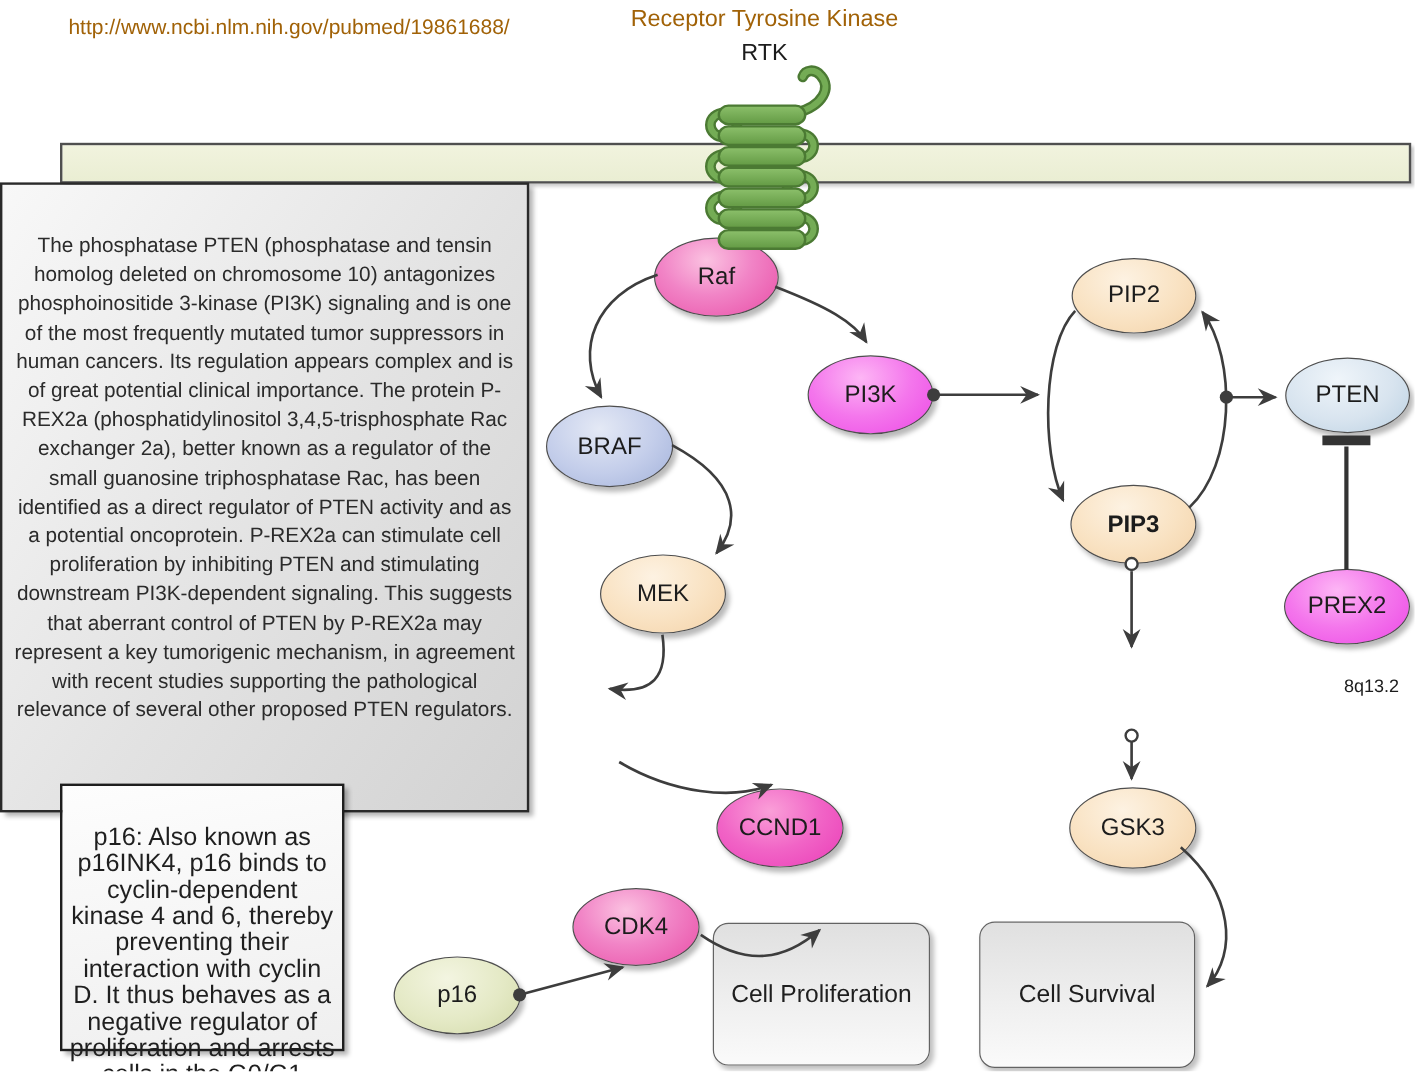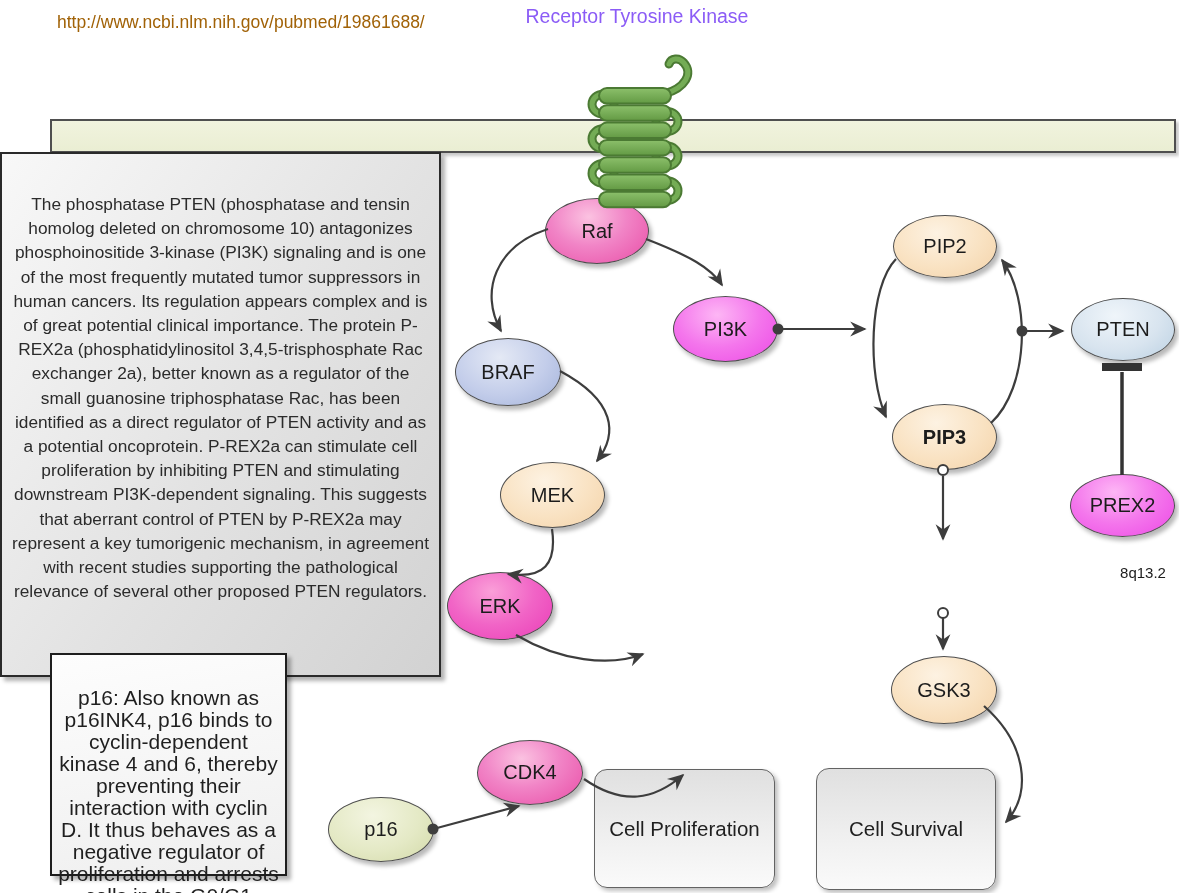--- a/index.html
+++ b/index.html
@@ -3,21 +3,21 @@
 <meta charset="utf-8">
 <style>
   html,body{margin:0;padding:0;background:#ffffff;}
   #stage{
     position:relative;width:1179px;height:893px;background:#ffffff;overflow:hidden;
     font-family:"Liberation Sans", sans-serif;color:#222;
   }
   .abs{position:absolute;}
   
   .url-text{left:37px;top:12px;font-size:17.5px;color:#a16207;white-space:nowrap;margin-left:20px;}
-  .rtk-title{left:450px;top:5px;width:374px;text-align:center;font-size:19.5px;color:#8b5cf6;}
+  .rtk-title{left:450px;top:5px;width:374px;text-align:center;font-size:19.5px;color:#a16207;}
   .rtk-abbr{left:450px;top:33px;width:374px;text-align:center;font-size:19.5px;color:#1c1c1c;}
   .locus{left:1106px;top:564px;width:74px;text-align:center;font-size:15px;color:#1c1c1c;}
   
   .membrane{
     left:50px;top:119px;width:1126px;height:34px;
     background:linear-gradient(to bottom,#f1f3de 0%,#eaeed3 100%);
     border:2px solid #4f4f4f;box-sizing:border-box;
     box-shadow:3px 3px 3px rgba(0,0,0,0.22);
   }
   
@@ -61,20 +61,21 @@
   
   .overlay{position:absolute;left:0;top:0;z-index:6;pointer-events:none;}
 </style>
 </head>
 <body>
 
 <div id="stage">
 
   <div class="abs url-text">http://www.ncbi.nlm.nih.gov/pubmed/19861688/</div>
   <div class="abs rtk-title">Receptor Tyrosine Kinase</div>
+  <div class="abs rtk-abbr">RTK</div>
 
   <div class="abs membrane"></div>
 
   <div class="abs note-box pten-note">
     <span>The phosphatase PTEN (phosphatase and tensin homolog deleted on chromosome 10) antagonizes phosphoinositide 3-kinase (PI3K) signaling and is one of the most frequently mutated tumor suppressors in human cancers. Its regulation appears complex and is of great potential clinical importance. The protein P-REX2a (phosphatidylinositol 3,4,5-trisphosphate Rac exchanger 2a), better known as a regulator of the small guanosine triphosphatase Rac, has been identified as a direct regulator of PTEN activity and as a potential oncoprotein. P-REX2a can stimulate cell proliferation by inhibiting PTEN and stimulating downstream PI3K-dependent signaling. This suggests that aberrant control of PTEN by P-REX2a may represent a key tumorigenic mechanism, in agreement with recent studies supporting the pathological relevance of several other proposed PTEN regulators.</span>
   </div>
   <div class="p16-note">
     <span>p16: Also known as p16INK4, p16 binds to cyclin-dependent kinase 4 and 6, thereby preventing their interaction with cyclin D. It thus behaves as a negative regulator of proliferation and arrests cells in the G0/G1 phase of the cell cycle.</span>
   </div>
 
@@ -89,22 +90,22 @@
 
   <div class="node c-pink" style="left:545px;top:198px;width:104px;height:66px;">
       <span>Raf</span>
     </div>
   <div class="node c-blue" style="left:455px;top:338px;width:106px;height:68px;text-align:center;">
       <span>BRAF</span>
     </div>
   <div class="node c-peach" style="left:500px;top:462px;width:105px;height:66px;">
       <span>MEK</span>
     </div>
-  <div class="node c-hotpink" style="left:447px;top:572px;width:106px;height:68px;">
-      <span>ERK</span>
+  <div class="node c-hotpink" style="left:597px;top:657px;width:106px;height:66px;">
+      <span>CCND1</span>
     </div>
   <div class="node c-pink" style="left:477px;top:740px;width:106px;height:65px;">
       <span>CDK4</span>
     </div>
   <div class="node c-olive" style="left:328px;top:797px;width:106px;height:65px;">
       <span>p16</span>
     </div>
   <div class="node c-violet" style="left:673px;top:296px;width:105px;height:66px;">
       <span>PI3K</span>
     </div>

